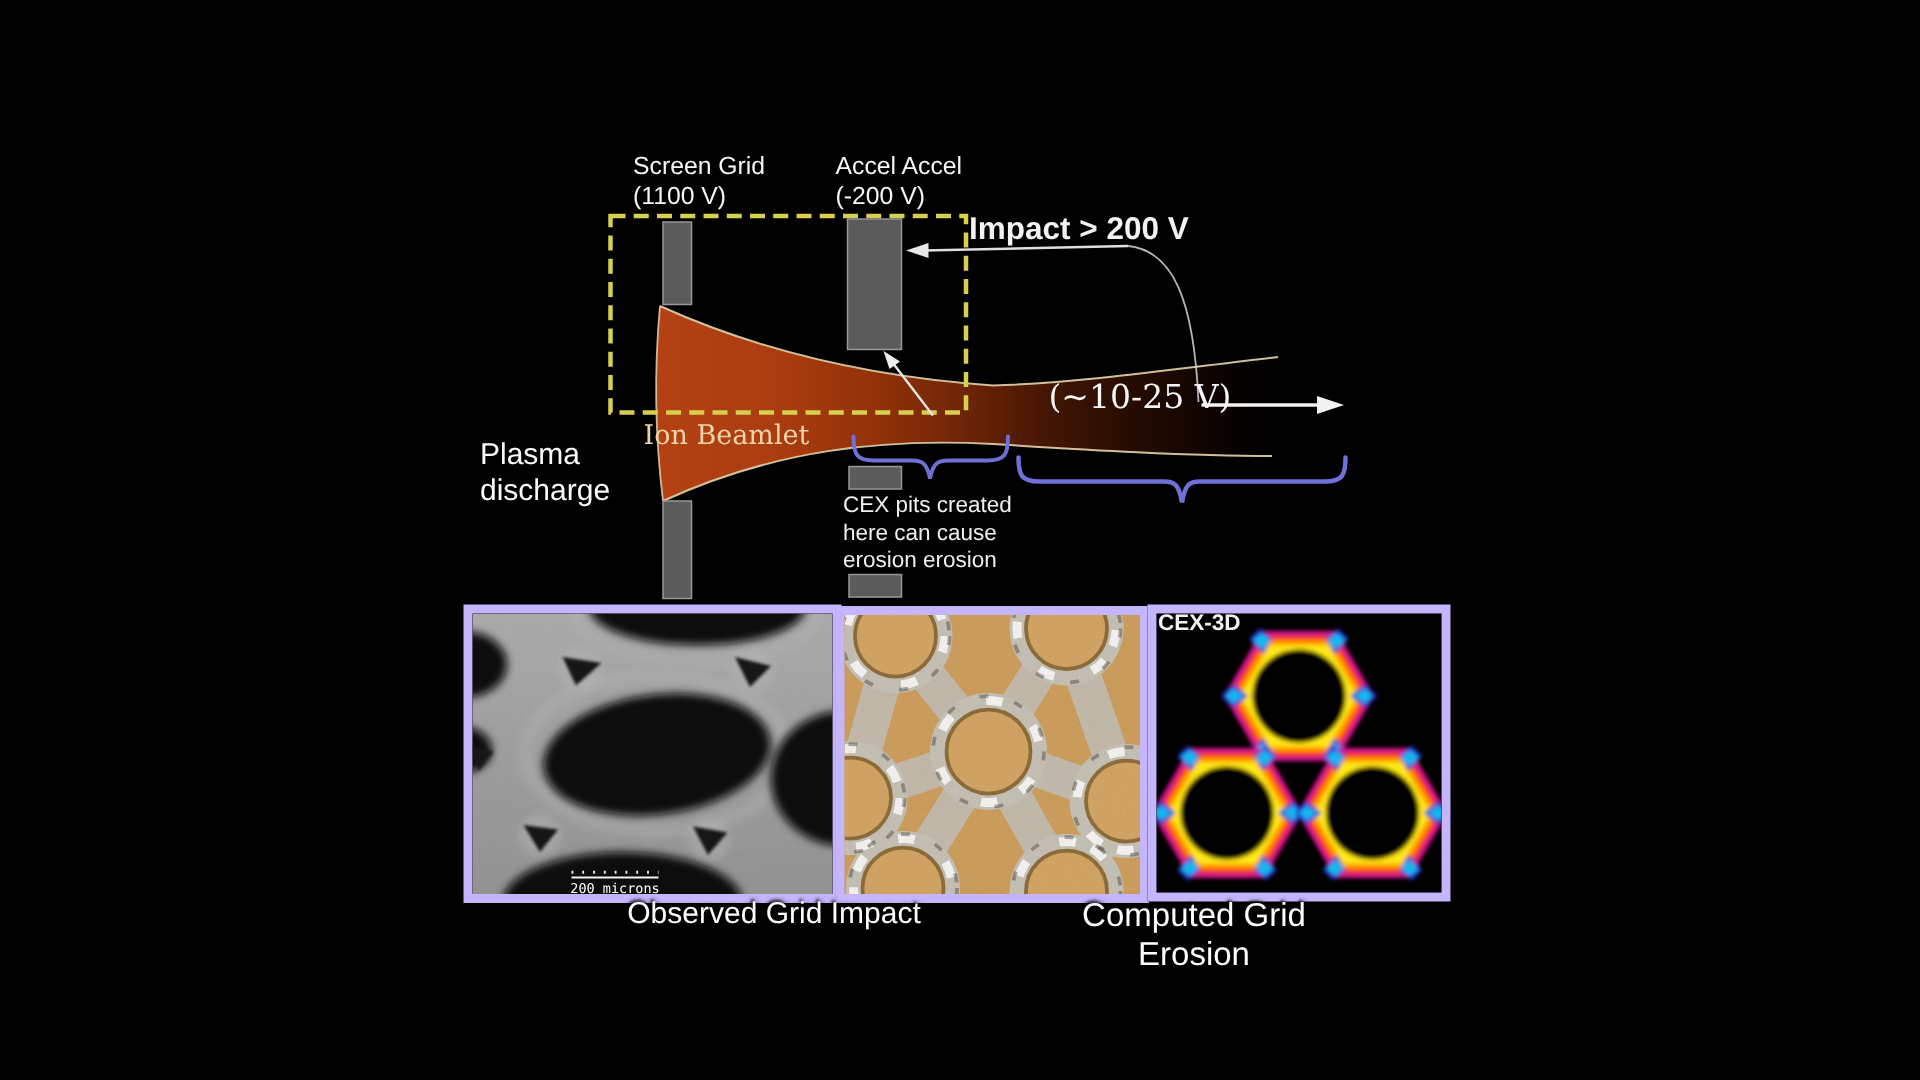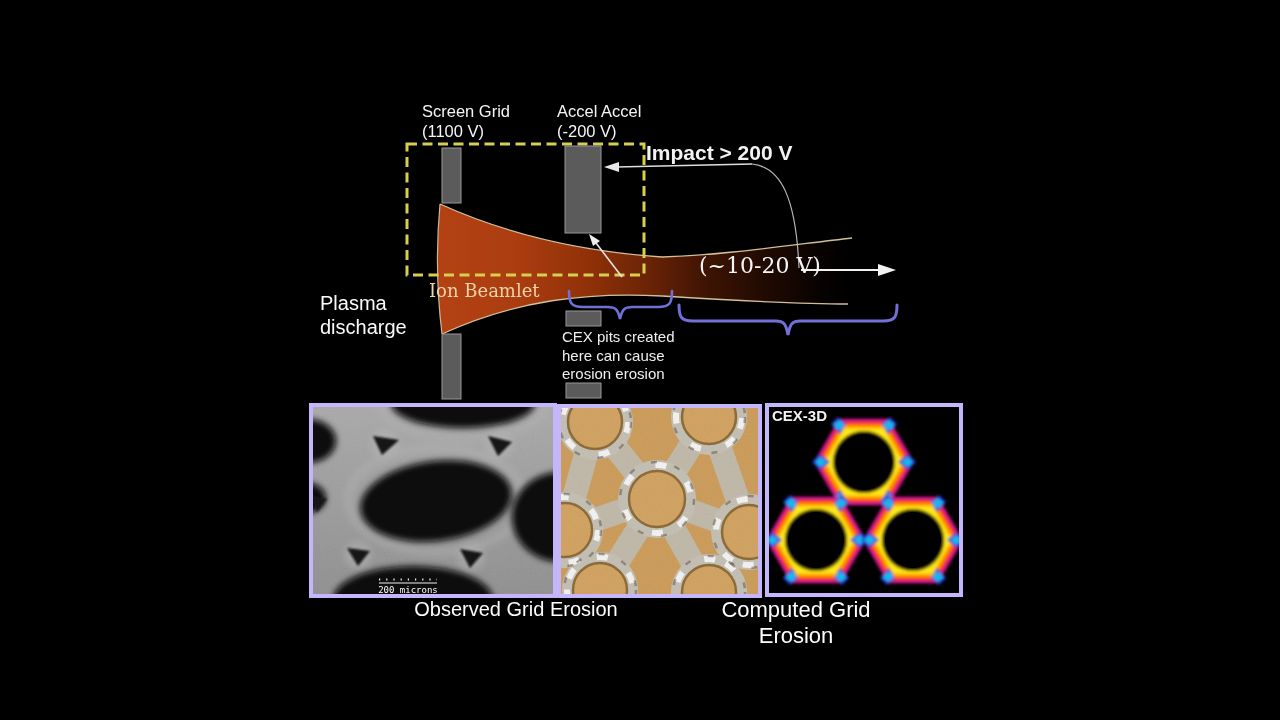--- a/index.html
+++ b/index.html
@@ -6,21 +6,21 @@
   #slide{position:relative;width:1280px;height:720px;background:#000;overflow:hidden;
          font-family:"Liberation Sans",sans-serif;}
   .abs{position:absolute;}
   .txt{color:#f2f2f2;white-space:pre;}
   .b{font-weight:bold;}
   .serif{font-family:"DejaVu Serif","Liberation Serif",serif;}
   .gridlab{font-size:16.5px;line-height:20px;font-weight:normal;color:#f5f5f5;}
   .note{font-size:15px;color:#efefef;}
   .caption{font-size:20px;color:#fdfdfd;text-align:center;
            text-shadow:2px 2px 2px rgba(0,0,0,.95),-1px -1px 2px rgba(0,0,0,.9),0 0 4px #000;}
-  .panel{position:absolute;border:4px solid #c4b5fd;background:#000;overflow:hidden;}
+  .panel{position:absolute;border:6px solid #c4b5fd;background:#000;overflow:hidden;}
   svg{display:block;}
 </style>
 </head>
 <body>
 
 <div id="slide">
 
   <svg class="abs" style="left:0;top:0" width="1280" height="720" viewBox="0 0 1280 720">
     <defs>
       <linearGradient id="beamGrad" gradientUnits="userSpaceOnUse" x1="440" y1="0" x2="860" y2="0">
@@ -85,21 +85,21 @@
 
   <div class="abs txt b" style="left:646px;top:141px;font-size:21px">Impact &gt; 200 V</div>
 
   <div class="abs" style="left:320px;top:291px;width:104px;text-align:left;color:#fafafa;font-size:20px;line-height:24px">
     <div>Plasma</div>
     <div>discharge</div>
   </div>
 
   <div class="abs serif" style="left:429px;top:280px;font-size:18px;color:#edd3a8">Ion Beamlet</div>
 
-  <div class="abs serif" style="left:699px;top:253px;font-size:22px;color:#f5f5f5">(~10-20 V)</div>
+  <div class="abs serif" style="left:699px;top:253px;font-size:22px;color:#f5f5f5">(~10-25 V)</div>
 
   <div class="abs note" style="left:562px;top:328px;line-height:18.5px">
     <div>CEX pits created</div>
     <div>here can cause</div>
     <div>erosion erosion</div>
   </div>
 
 
   <div class="panel" style="left:309px;top:403px;width:240px;height:187px">
     <svg width="240" height="187" viewBox="0 0 240 187">
@@ -256,16 +256,16 @@
       <rect width="190" height="186" fill="#000"></rect>
       <g filter="url(#simBlur)">
         <use href="#hexcell" x="95" y="55"></use>
         <use href="#hexcell" x="47" y="133"></use>
         <use href="#hexcell" x="144" y="133"></use>
       </g>
     </svg>
   </div>
   <div class="abs txt b" style="left:772px;top:407px;font-size:15px">CEX-3D</div>
 
-  <div class="abs caption" style="left:408px;top:598px;width:216px">Observed Grid Erosion</div>
+  <div class="abs caption" style="left:408px;top:598px;width:216px">Observed Grid Impact</div>
   <div class="abs caption" style="left:694px;top:597px;width:204px;font-size:22px">Computed Grid Erosion</div>
 
 </div>
 
 </body></html>

